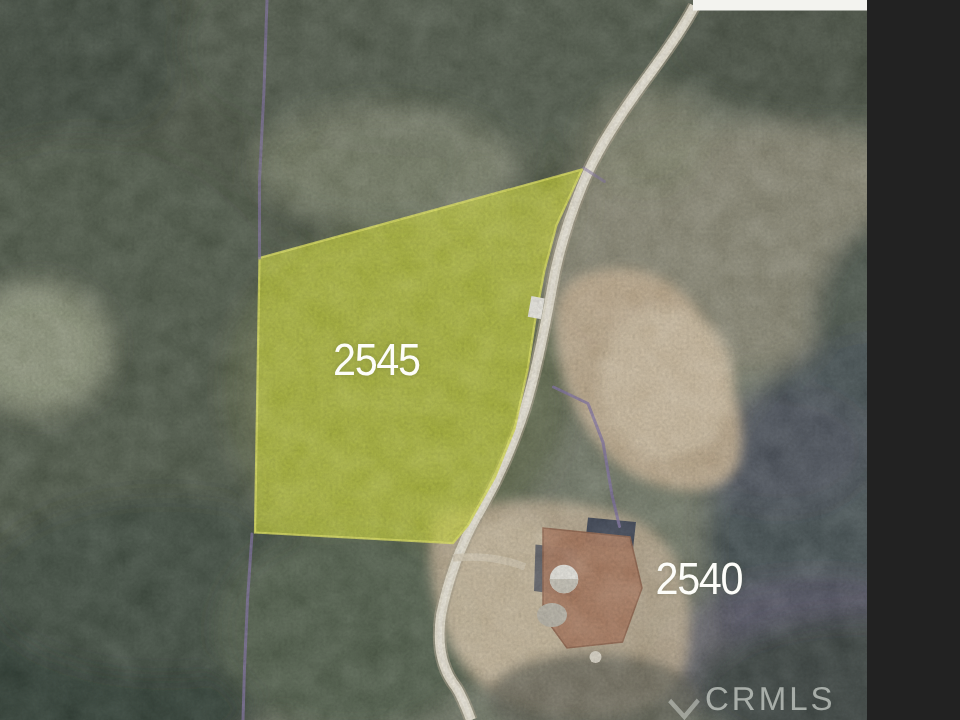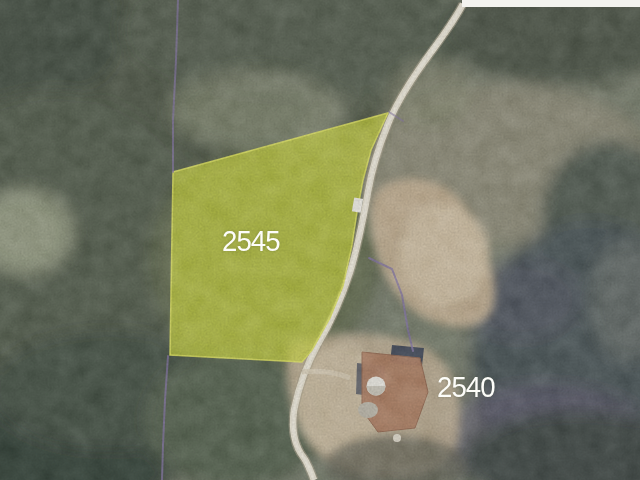--- a/index.html
+++ b/index.html
@@ -1,17 +1,17 @@
 <!DOCTYPE html>
 <html><head>
 <meta charset="utf-8">
 <style>
   html,body{margin:0;padding:0;background:#222;}
   .stage{
-    position:relative;width:640px;height:480px;overflow:hidden;
+    position:relative;width:578px;height:480px;overflow:hidden;
     font-family:"Liberation Sans","DejaVu Sans",sans-serif;
     background:#6e7463;
   }
   .stage svg{position:absolute;left:0;top:0;display:block;}
   .map-label{
     position:absolute;color:#fdfdf9;font-size:30px;font-weight:400;
     line-height:1;letter-spacing:-1px;transform:scaleX(.92);transform-origin:left top;
     text-shadow:0 0 3px rgba(60,70,40,.25);white-space:nowrap;
   }
   .lbl-2545{left:222px;top:226px;}
@@ -115,14 +115,18 @@
 
     <rect class="noise-rect" x="0" y="0" width="640" height="480" filter="url(#nFine)" opacity=".26"></rect>
     <rect class="noise-rect2" x="0" y="0" width="640" height="480" filter="url(#nCoarse)" opacity=".5"></rect>
 
     <rect x="462" y="0" width="178" height="7" fill="#f3f3ef"></rect>
   </svg>
 
   <div class="map-label lbl-2545">2545</div>
   <div class="map-label lbl-2540">2540</div>
 
+  <div class="watermark">
+    <span class="wm-mark"></span>
+    <span>CRMLS</span>
+  </div>
 
 </div>
 
 </body></html>

